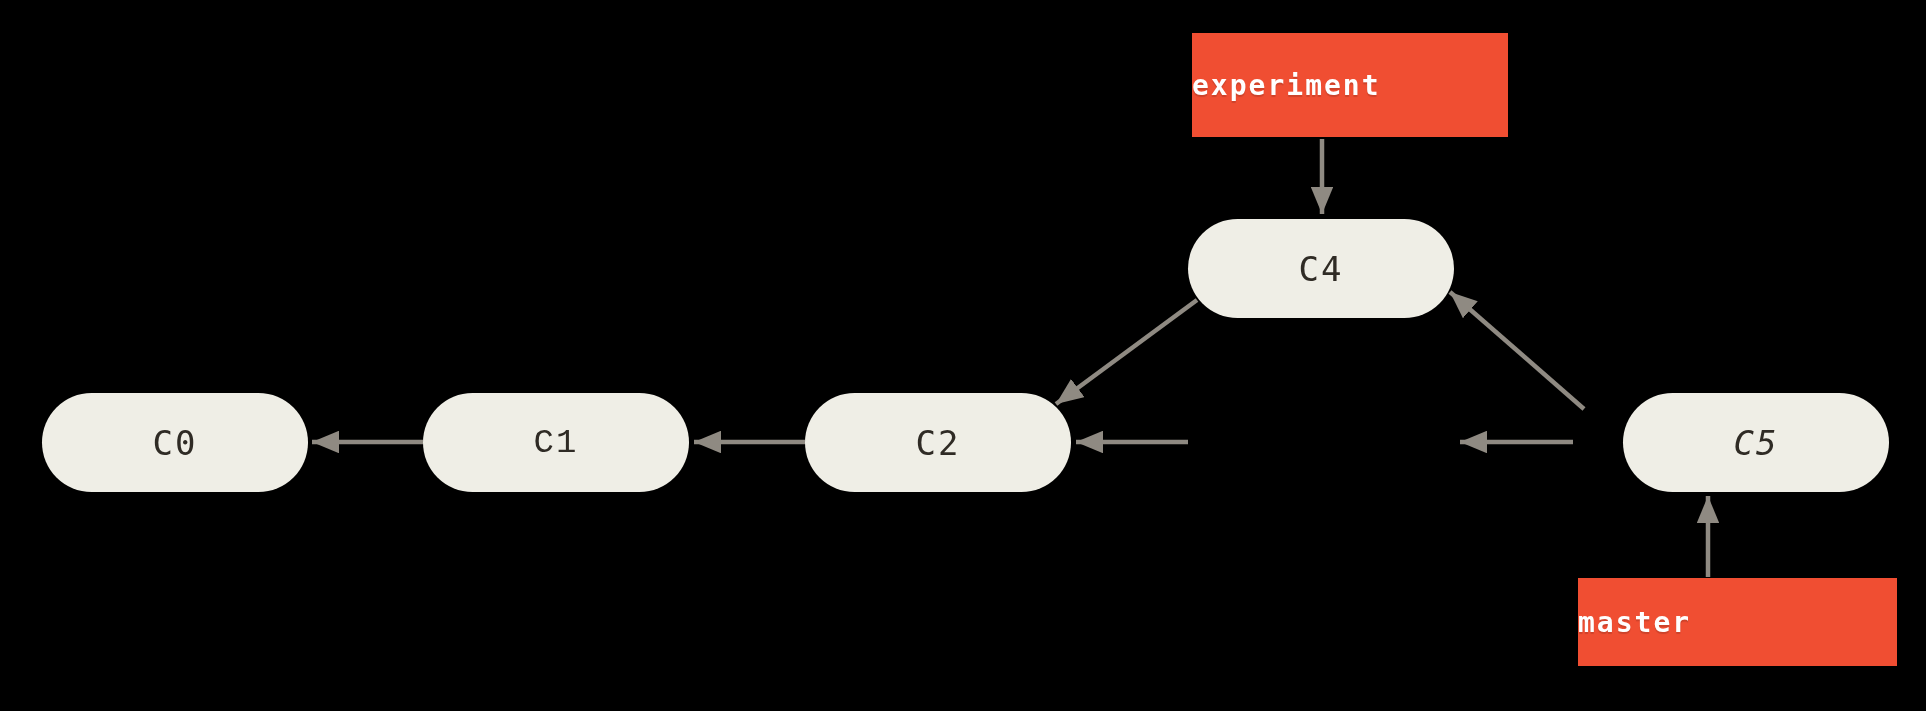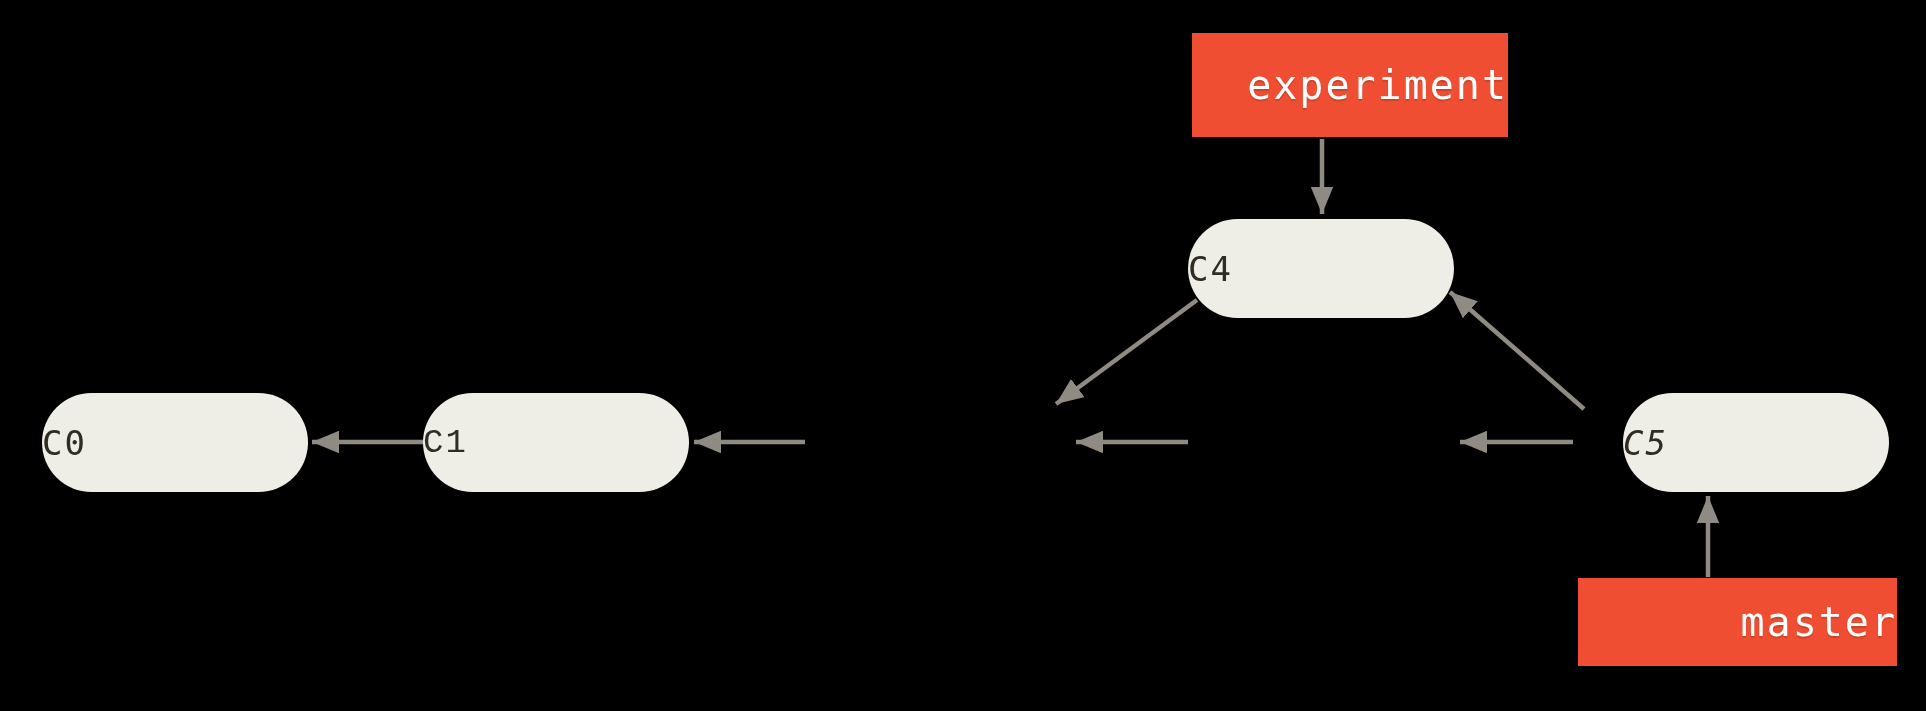--- a/index.html
+++ b/index.html
@@ -19,33 +19,34 @@
     font-family:"DejaVu Sans Mono","Liberation Mono",monospace;
   }
   .edges{position:absolute;left:0;top:0;width:1926px;height:711px;}
   .edges line{stroke:var(--arrow);stroke-width:4.5;}
   .edges marker path{fill:var(--arrow);}
   .commit{
     position:absolute;
     width:266px;height:99px;
     background:var(--commit-fill);
     border-radius:49.5px;
-    display:flex;align-items:center;justify-content:flex-start;
+    display:flex;align-items:center;justify-content:center;
     color:var(--commit-text);
     font-size:34px;
     letter-spacing:2px;
   }
   .branch{
     position:absolute;
     background:var(--branch-fill);
     color:var(--branch-text);
-    display:flex;align-items:center;justify-content:flex-end;
-    font-size:40px;
+    display:flex;align-items:center;justify-content:flex-start;
+    font-size:28px;
     letter-spacing:2px;
     text-shadow:0 2px 1px rgba(0,0,0,0.15);
+    font-weight:bold;
   }
   .branch-experiment{left:1192px;top:33px;width:316px;height:104px;}
   .branch-master{left:1578px;top:578px;width:319px;height:88px;}
   .commit-c0{left:42px;top:393px;}
   .commit-c1{left:423px;top:393px;font-family:Liberation Mono, monospace;}
   .commit-c2{left:805px;top:393px;}
   .commit-c3{left:1188px;top:393px;}
   .commit-c4{left:1188px;top:219px;}
   .commit-c5{left:1623px;top:393px;font-style:italic;}
 </style>
@@ -77,20 +78,23 @@
   <div class="branch branch-master">
     <span>master</span>
   </div>
 
   <div class="commit commit-c0">
     <span>C0</span>
   </div>
   <div class="commit commit-c1">
     <span>C1</span>
   </div>
+  <div class="commit commit-c2">
+    <span>C2</span>
+  </div>
   <div class="commit commit-c4">
     <span>C4</span>
   </div>
   <div class="commit commit-c5">
     <span>C5</span>
   </div>
 
 </div>
 
 </body></html>

